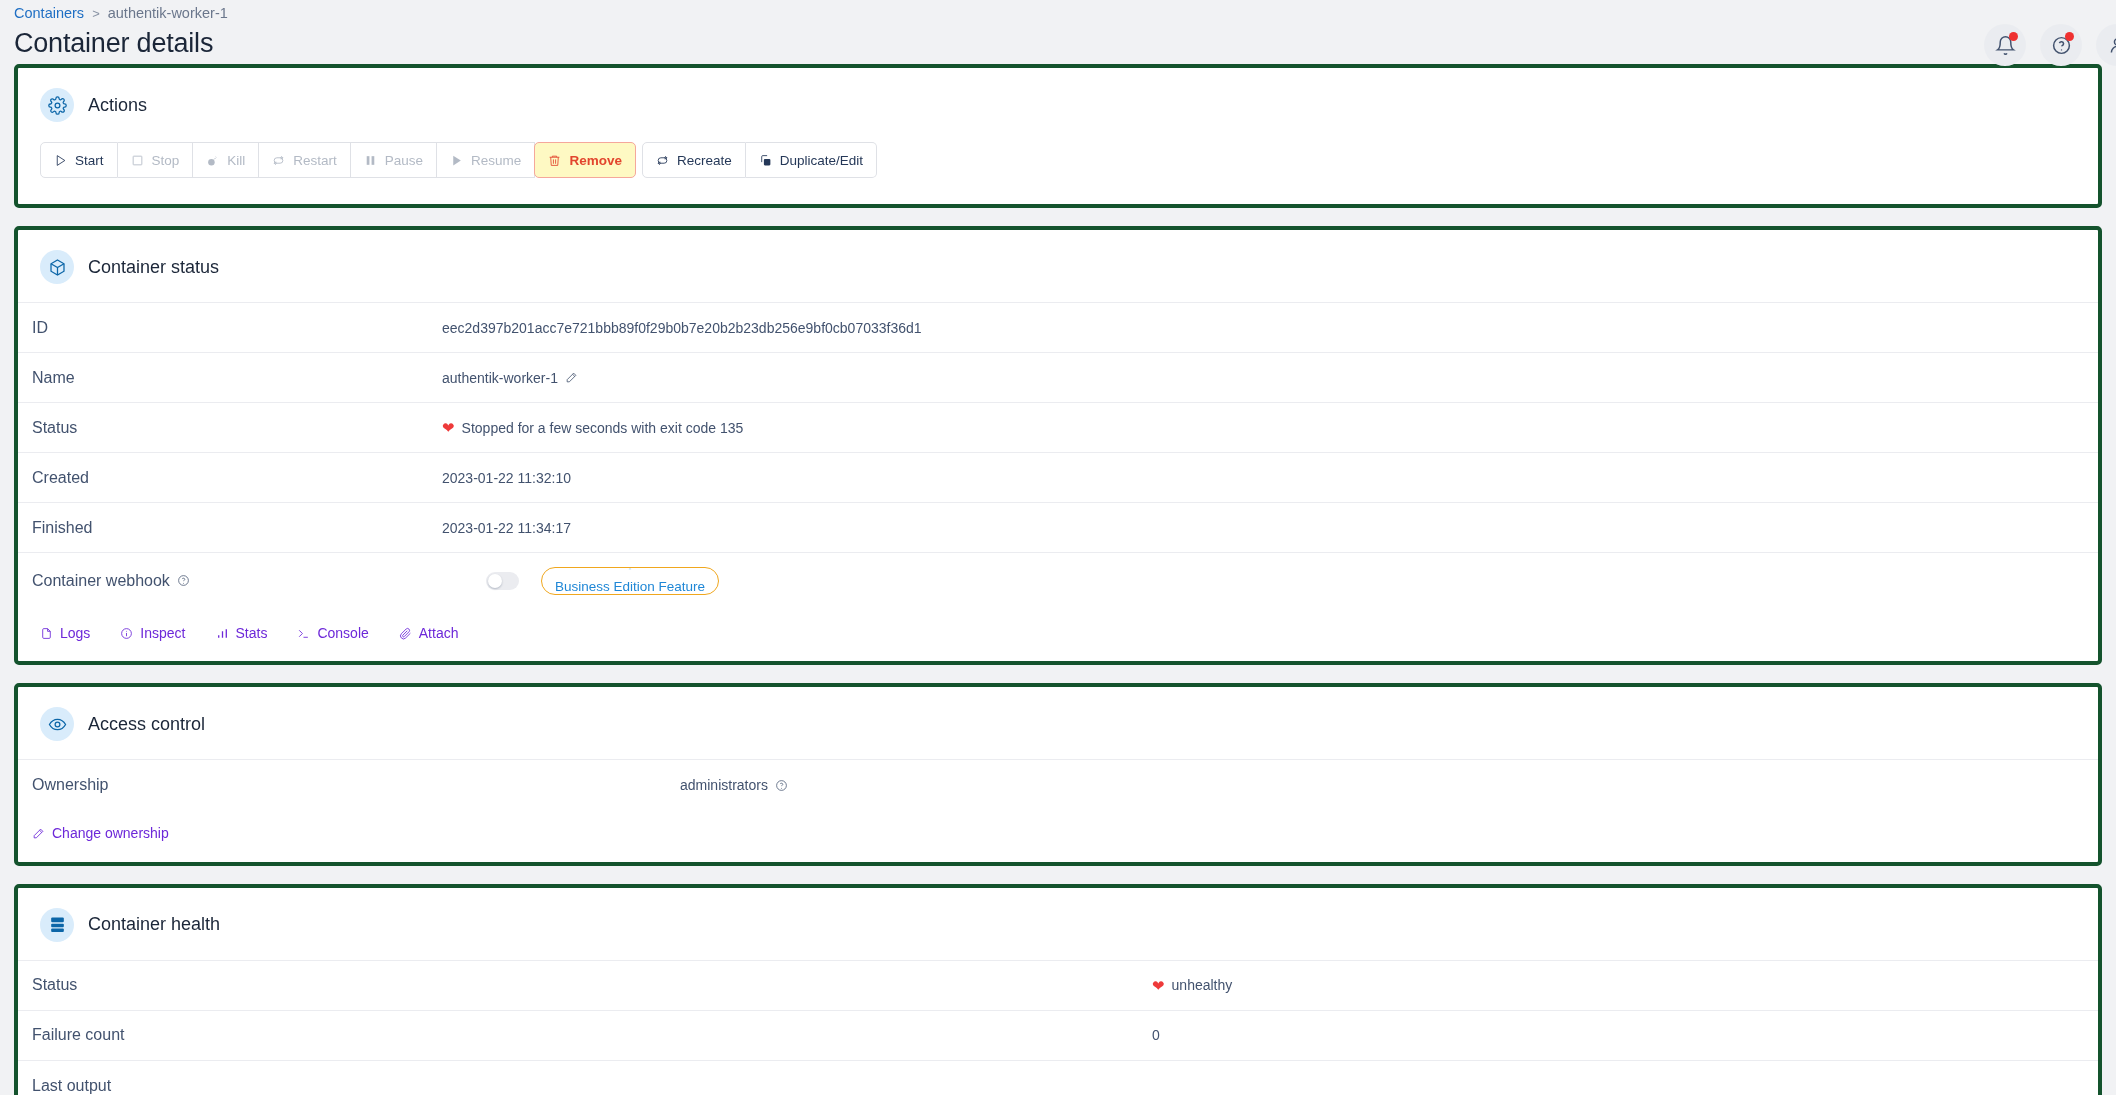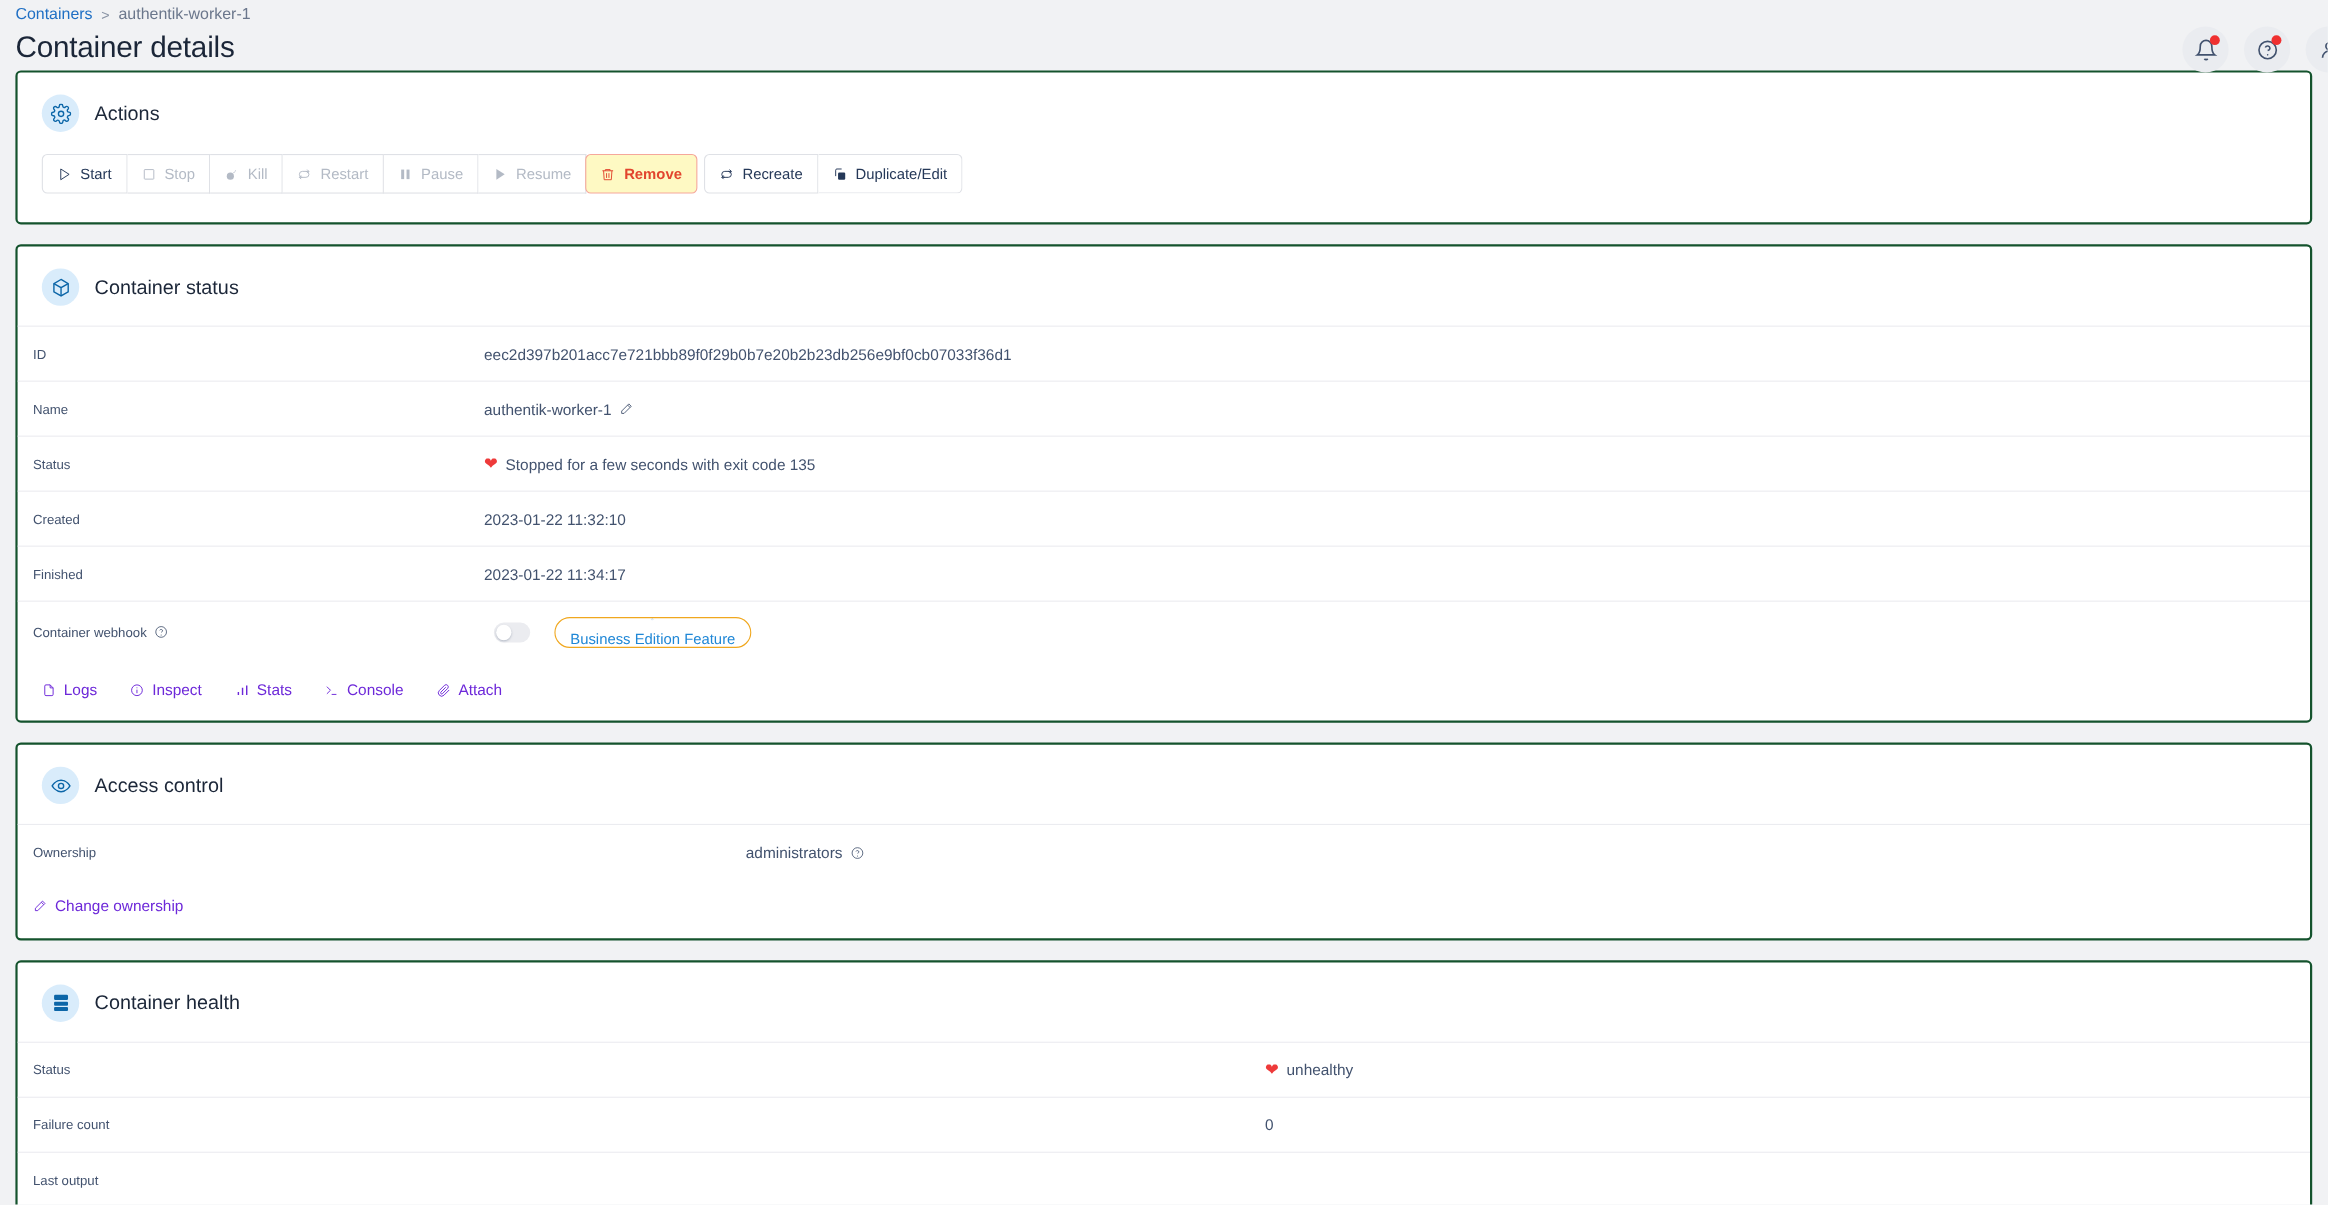--- a/index.html
+++ b/index.html
@@ -28,21 +28,21 @@
   .iconbtn { width: 42px; height: 42px; border-radius: 50%;
              background: #eaecf0; border: none; position: relative;
              display: flex; align-items: center; justify-content: center;
              cursor: pointer; flex: 0 0 auto; }
   .iconbtn svg { width: 21px; height: 21px; stroke: #42526e;
                  fill: none; stroke-width: 1.7; }
   .dot { position: absolute; top: 8px; right: 8px; width: 9px; height: 9px;
          border-radius: 50%; background: #ef3030; }
 
   
-  .card { background: #fff; border: 2px solid #14532d; border-radius: 5px;
+  .card { background: #fff; border: 4px solid #14532d; border-radius: 5px;
           margin: 0 14px 18px 14px; }
   .card-head { display: flex; align-items: center; gap: 14px;
                padding: 20px 22px 18px 22px; }
   .card-head .badge-ico {
       width: 34px; height: 34px; border-radius: 50%; background: #d9ecfb;
       display: flex; align-items: center; justify-content: center; flex: 0 0 auto; }
   .card-head .badge-ico svg { width: 19px; height: 19px;
       stroke: #0c66a8; fill: none; stroke-width: 1.6; }
   .card-title { font-size: 18px; color: #1b2638; }
 
@@ -64,21 +64,21 @@
                 color: #e2452e; border-left-width: 1px;
                 border-radius: 5px; margin: 0 0 0 -1px; position: relative; z-index: 2; font-weight: bold; }
   .btn.after-danger { border-left-width: 1px; border-top-left-radius: 5px;
                       border-bottom-left-radius: 5px; margin-left: 6px; }
 
   
   .rows { border-top: 1px solid #ebecf0; }
   .row { display: flex; align-items: center; min-height: 50px;
          border-bottom: 1px solid #ebecf0; padding: 0 14px; }
   .row:last-child { border-bottom: none; }
-  .row .lbl { width: 410px; flex: 0 0 auto; font-size: 12px; color: #42526e; }
+  .row .lbl { width: 410px; flex: 0 0 auto; font-size: 16px; color: #42526e; }
   .row .val { font-size: 14px; color: #42526e;
               display: flex; align-items: center; gap: 7px;
               word-break: break-all; }
   .row.tall { min-height: 55px; }
   .mono-id { font-size: 14px; color: #42526e; }
 
   .heart { color: #ee3a3a; font-size: 15px; line-height: 1; }
   .edit-ico { width: 13px; height: 13px; stroke: #42526e; fill: none;
               stroke-width: 1.5; cursor: pointer; }
   .help-ico { width: 13px; height: 13px; stroke: #42526e; fill: none;

